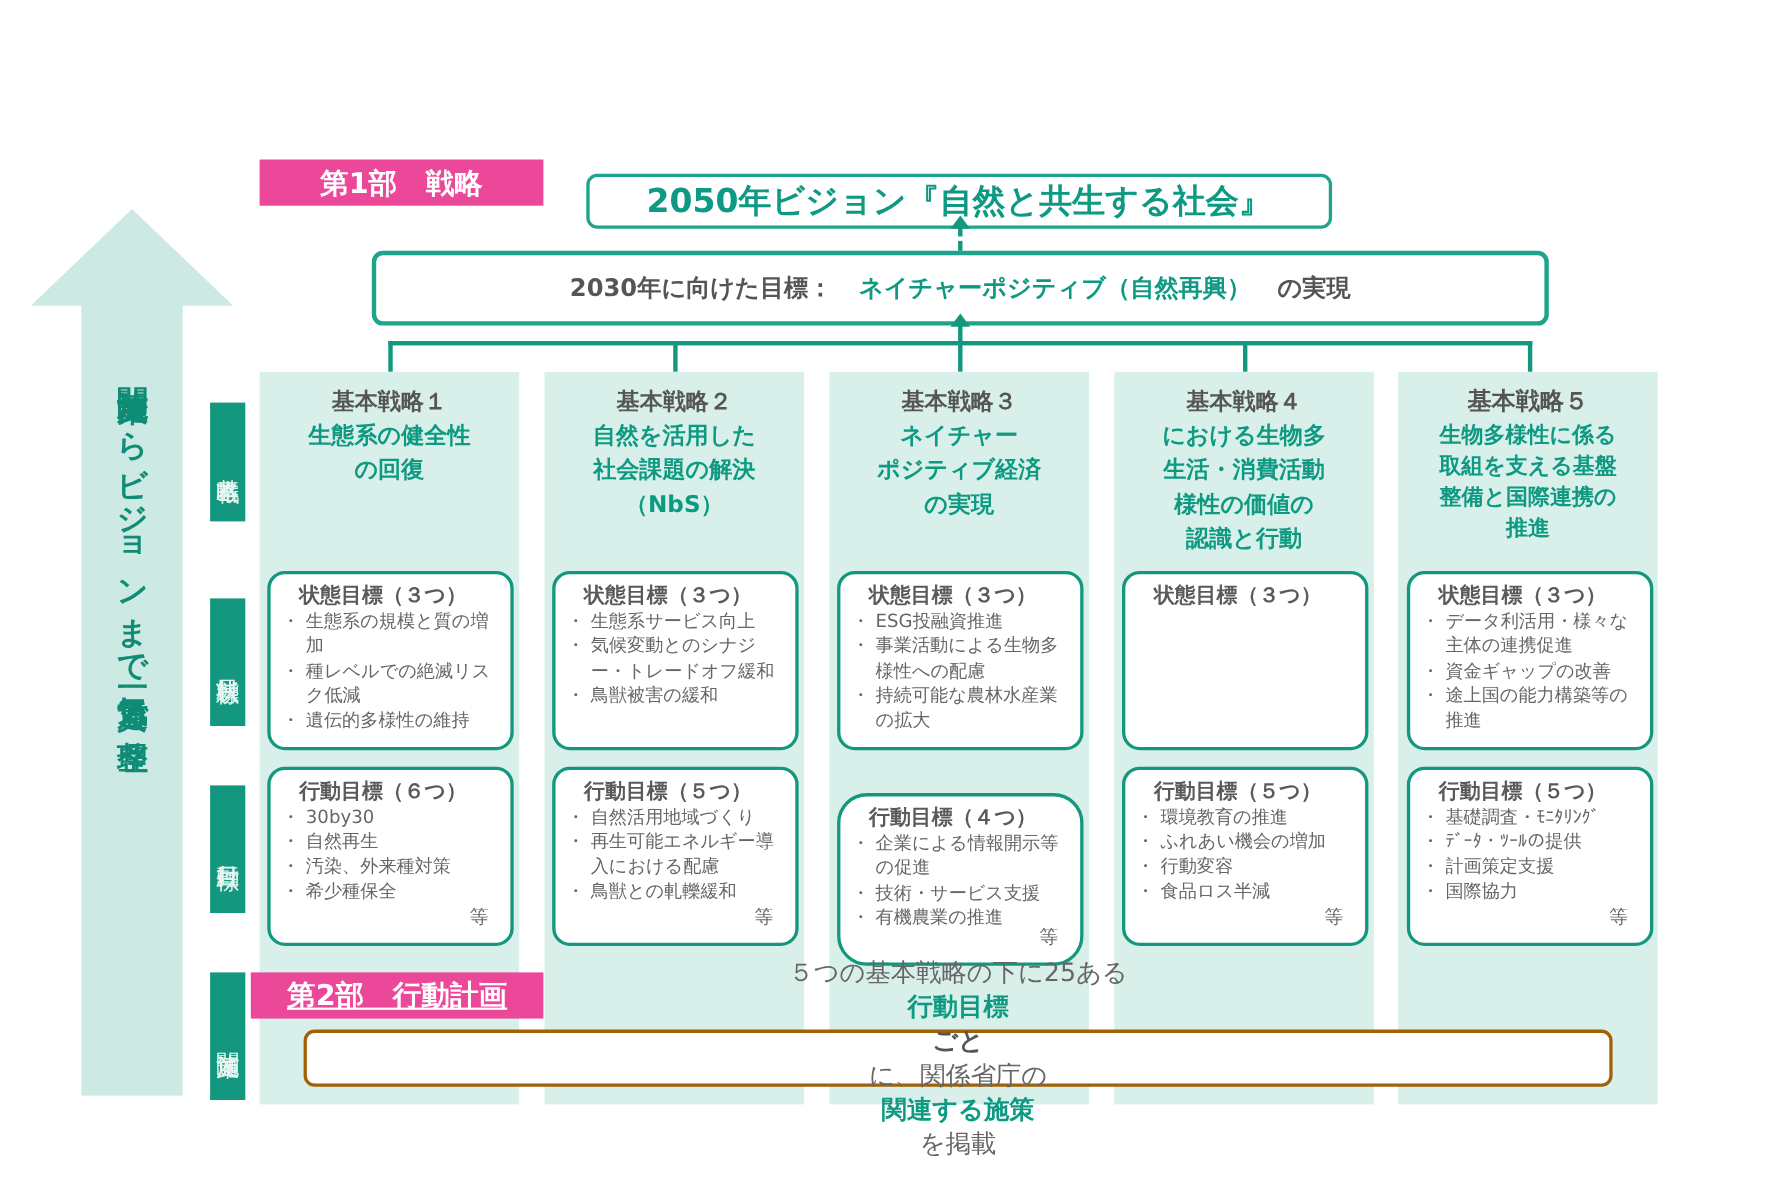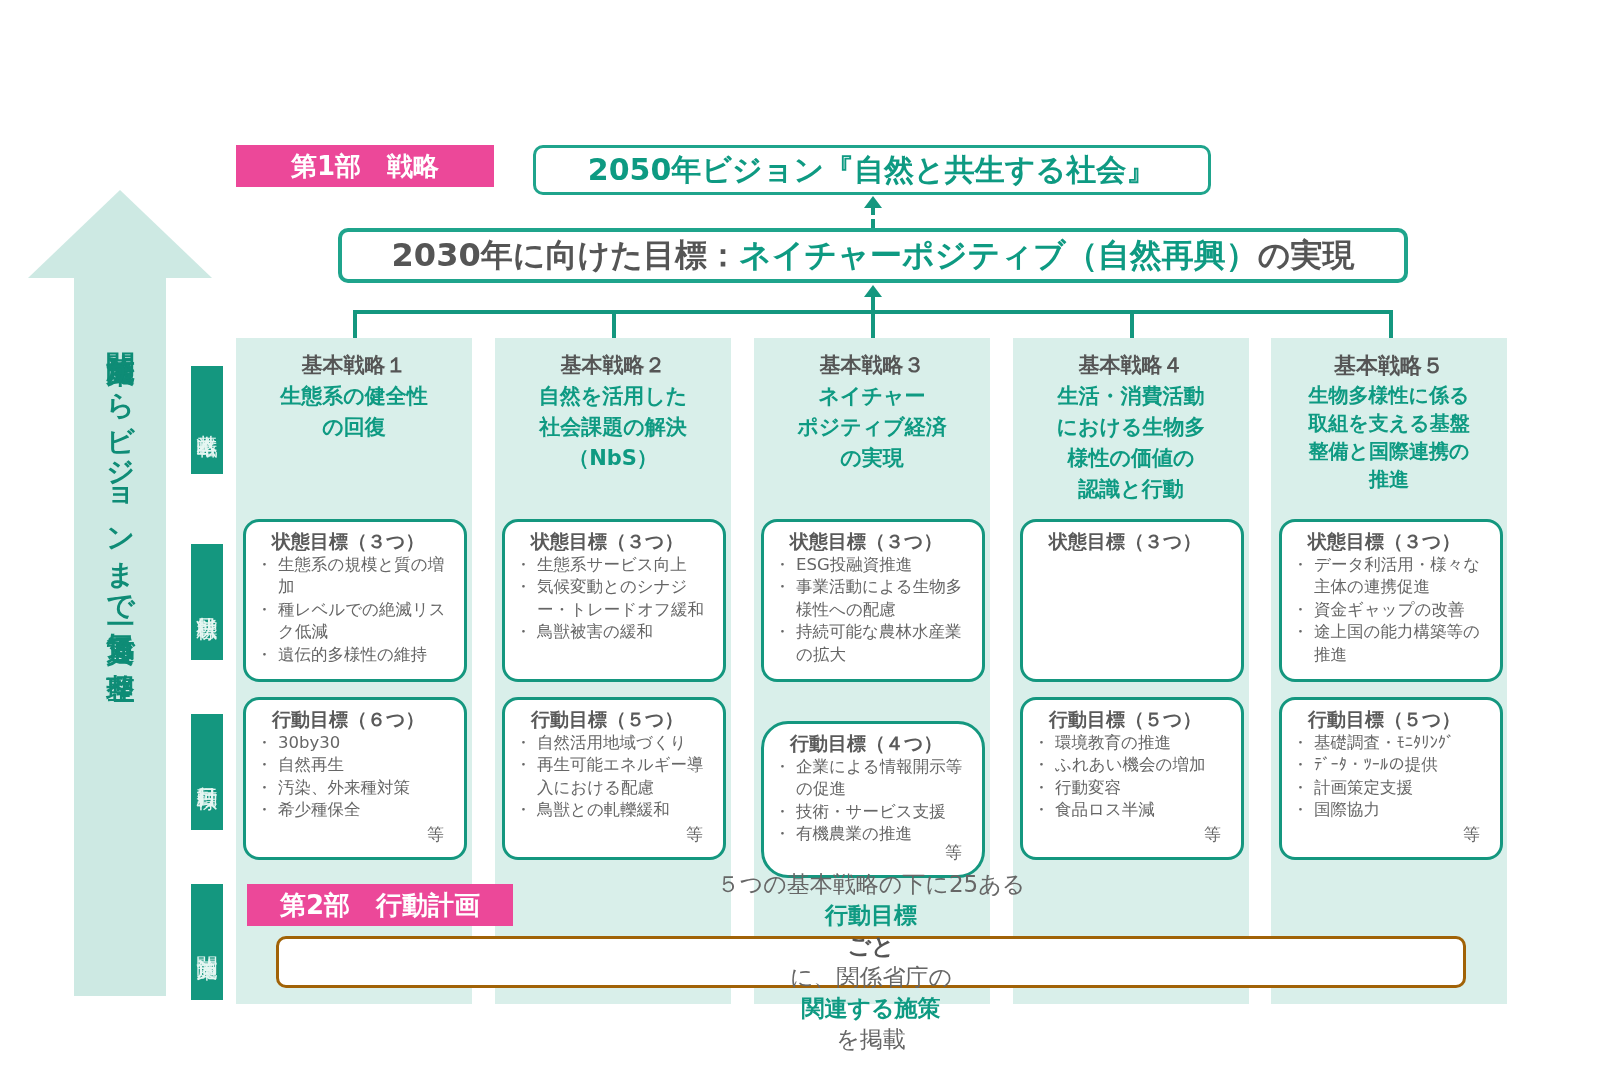--- a/index.html
+++ b/index.html
@@ -45,30 +45,30 @@
 </style>
 </head>
 <body>
 
 <div class="abs big-arrow-head"></div>
 <div class="abs big-arrow-shaft"></div>
 <div class="abs big-arrow-text">関連施策からビジョンまで一気通貫で整理</div>
 
 <div class="abs part-tag" style="left:236px; top:145px; width:258px; height:42px;">第1部　戦略</div>
 
-<div class="abs vision-box" style="left:533px; top:145px; width:678px; height:50px; font-size:30px;">
+<div class="abs vision-box" style="left:533px; top:158px; width:678px; height:50px; font-size:30px;">
   <span class="teal">2050年ビジョン</span>
     <span class="teal">『自然と共生する社会』</span>
 </div>
 
 <div class="arrow-up" style="left:864px; top:196px;"></div>
 <div class="line" style="left:871px; top:207px; width:4px; height:8px;"></div>
 <div class="line" style="left:871px; top:219px; width:4px; height:9px;"></div>
 
-<div class="abs vision-box" style="left:338px; top:228px; width:1070px; height:55px; font-size:32px; border-width:4px;">
+<div class="abs vision-box" style="left:338px; top:228px; width:1070px; height:68px; font-size:22px; border-width:4px;gap:24px;">
   <span class="dark">2030年に向けた目標：</span>
     <span class="teal">ネイチャーポジティブ（自然再興）</span>
     <span class="dark">の実現</span>
 </div>
 
 <div class="arrow-up" style="left:864px; top:285px;"></div>
 <div class="line" style="left:871px; top:296px; width:4px; height:42px;"></div>
 <div class="line" style="left:353px; top:310px; width:1040px; height:4px;"></div>
 <div class="line" style="left:353px; top:310px; width:4px; height:28px;"></div>
 <div class="line" style="left:612px; top:310px; width:4px; height:28px;"></div>
@@ -102,22 +102,22 @@
     <div class="dark">基本戦略３</div>
     <div class="teal">ネイチャー</div>
     <div class="teal">ポジティブ経済</div>
     <div class="teal">の実現</div>
   </div>
 </div>
 
 <div class="abs col-bg" style="left:1013px;">
   <div class="col-title" style="margin-top:12px;">
     <div class="dark">基本戦略４</div>
+    <div class="teal">における生物多</div>
     <div class="teal">生活・消費活動</div>
-    <div class="teal">における生物多</div>
     <div class="teal">様性の価値の</div>
     <div class="teal">認識と行動</div>
   </div>
 </div>
 
 <div class="abs col-bg" style="left:1271px;">
   <div class="col-title" style="margin-top:12px; font-size:20px; line-height:28px;">
     <div class="dark" style="font-size:22px; line-height:31px;">基本戦略５</div>
     <div class="teal">生物多様性に係る</div>
     <div class="teal">取組を支える基盤</div>
@@ -204,21 +204,21 @@
   <div class="gtitle">行動目標（５つ）</div>
   <ul>
     <li>基礎調査・ﾓﾆﾀﾘﾝｸﾞ</li>
     <li>ﾃﾞｰﾀ・ﾂｰﾙの提供</li>
     <li>計画策定支援</li>
     <li>国際協力</li>
   </ul>
   <span class="etc">等</span>
 </div>
 
-<div class="abs part-tag" style="left:247px; top:884px; width:266px; height:42px;">第2部　行動計画</div>
+<div class="abs part-tag" style="left:228px; top:884px; width:266px; height:42px;text-decoration:underline;">第2部　行動計画</div>
 
 <div class="abs bottom-box">
   <span>５つの基本戦略の下に25ある</span>
     <b>行動目標</b>
     <b style="color:#555;">ごと</b>
     <span>に、関係省庁の</span>
     <b>関連する施策</b>
     <span>を掲載</span>
 </div>
 

